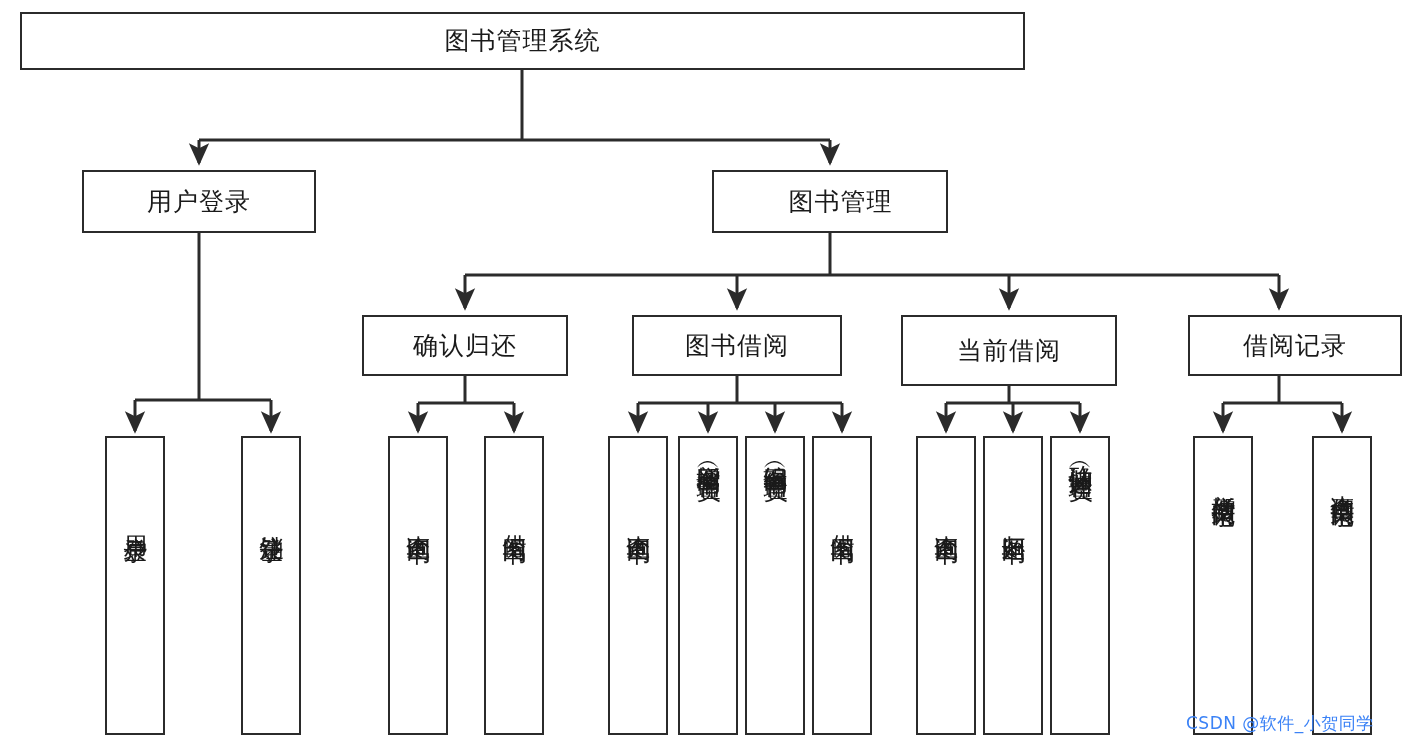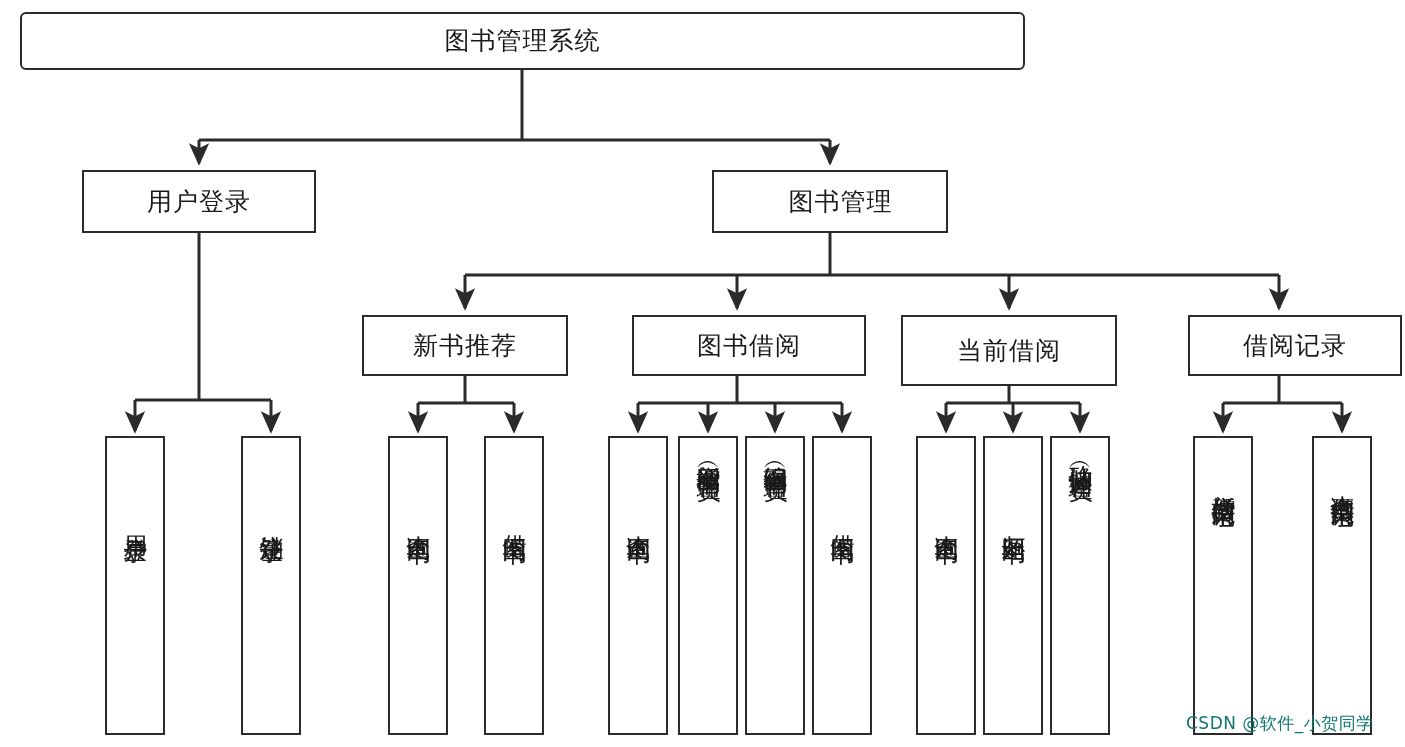--- a/index.html
+++ b/index.html
@@ -56,21 +56,21 @@
     font-size: 24px;
     line-height: 1.12;
     letter-spacing: 2px;
     white-space: nowrap;
   }
   .watermark {
     position: absolute;
     left: 1186px;
     top: 712px;
     font-size: 17px;
-    color: #0f766e;
+    color: #3b82f6;
     white-space: nowrap;
     z-index: 5;
     letter-spacing: 0.5px;
   }
 </style>
 </head>
 <body>
 
 <div id="diagram-root">
 
@@ -119,35 +119,35 @@
       <path d="M 1013 403 L 1013 431" marker-end="url(#arrow)"></path>
       <path d="M 1080 403 L 1080 431" marker-end="url(#arrow)"></path>
 
       <path d="M 1279 376 L 1279 403"></path>
       <path d="M 1223 403 L 1342 403"></path>
       <path d="M 1223 403 L 1223 431" marker-end="url(#arrow)"></path>
       <path d="M 1342 403 L 1342 431" marker-end="url(#arrow)"></path>
     </g>
   </svg>
 
-  <div class="node node-h node-root" style="left:20px; top:12px; width:1005px; height:58px;border-radius:6px;">
+  <div class="node node-h node-root" style="left:20px; top:12px; width:1005px; height:58px;">
     <span>图书管理系统</span>
   </div>
 
   <div class="node node-h" style="left:82px; top:170px; width:234px; height:63px;">
     <span>用户登录</span>
   </div>
   <div class="node node-h" style="left:712px; top:170px; width:236px; height:63px;padding-left:21px;">
     <span>图书管理</span>
   </div>
 
   <div class="node node-h" style="left:362px; top:315px; width:206px; height:61px;">
-    <span>新书推荐</span>
-  </div>
-  <div class="node node-h" style="left:632px; top:315px; width:234px; height:61px;font-family:Liberation Serif, serif;">
+    <span>确认归还</span>
+  </div>
+  <div class="node node-h" style="left:632px; top:315px; width:210px; height:61px;font-family:Liberation Serif, serif;">
     <span>图书借阅</span>
   </div>
   <div class="node node-h" style="left:901px; top:315px; width:216px; height:71px;">
     <span>当前借阅</span>
   </div>
   <div class="node node-h" style="left:1172px; top:315px; width:214px; height:61px;margin-left:16px;">
     <span>借阅记录</span>
   </div>
 
   <div class="node node-v" style="left:105px; top:436px; width:60px; height:299px;">

